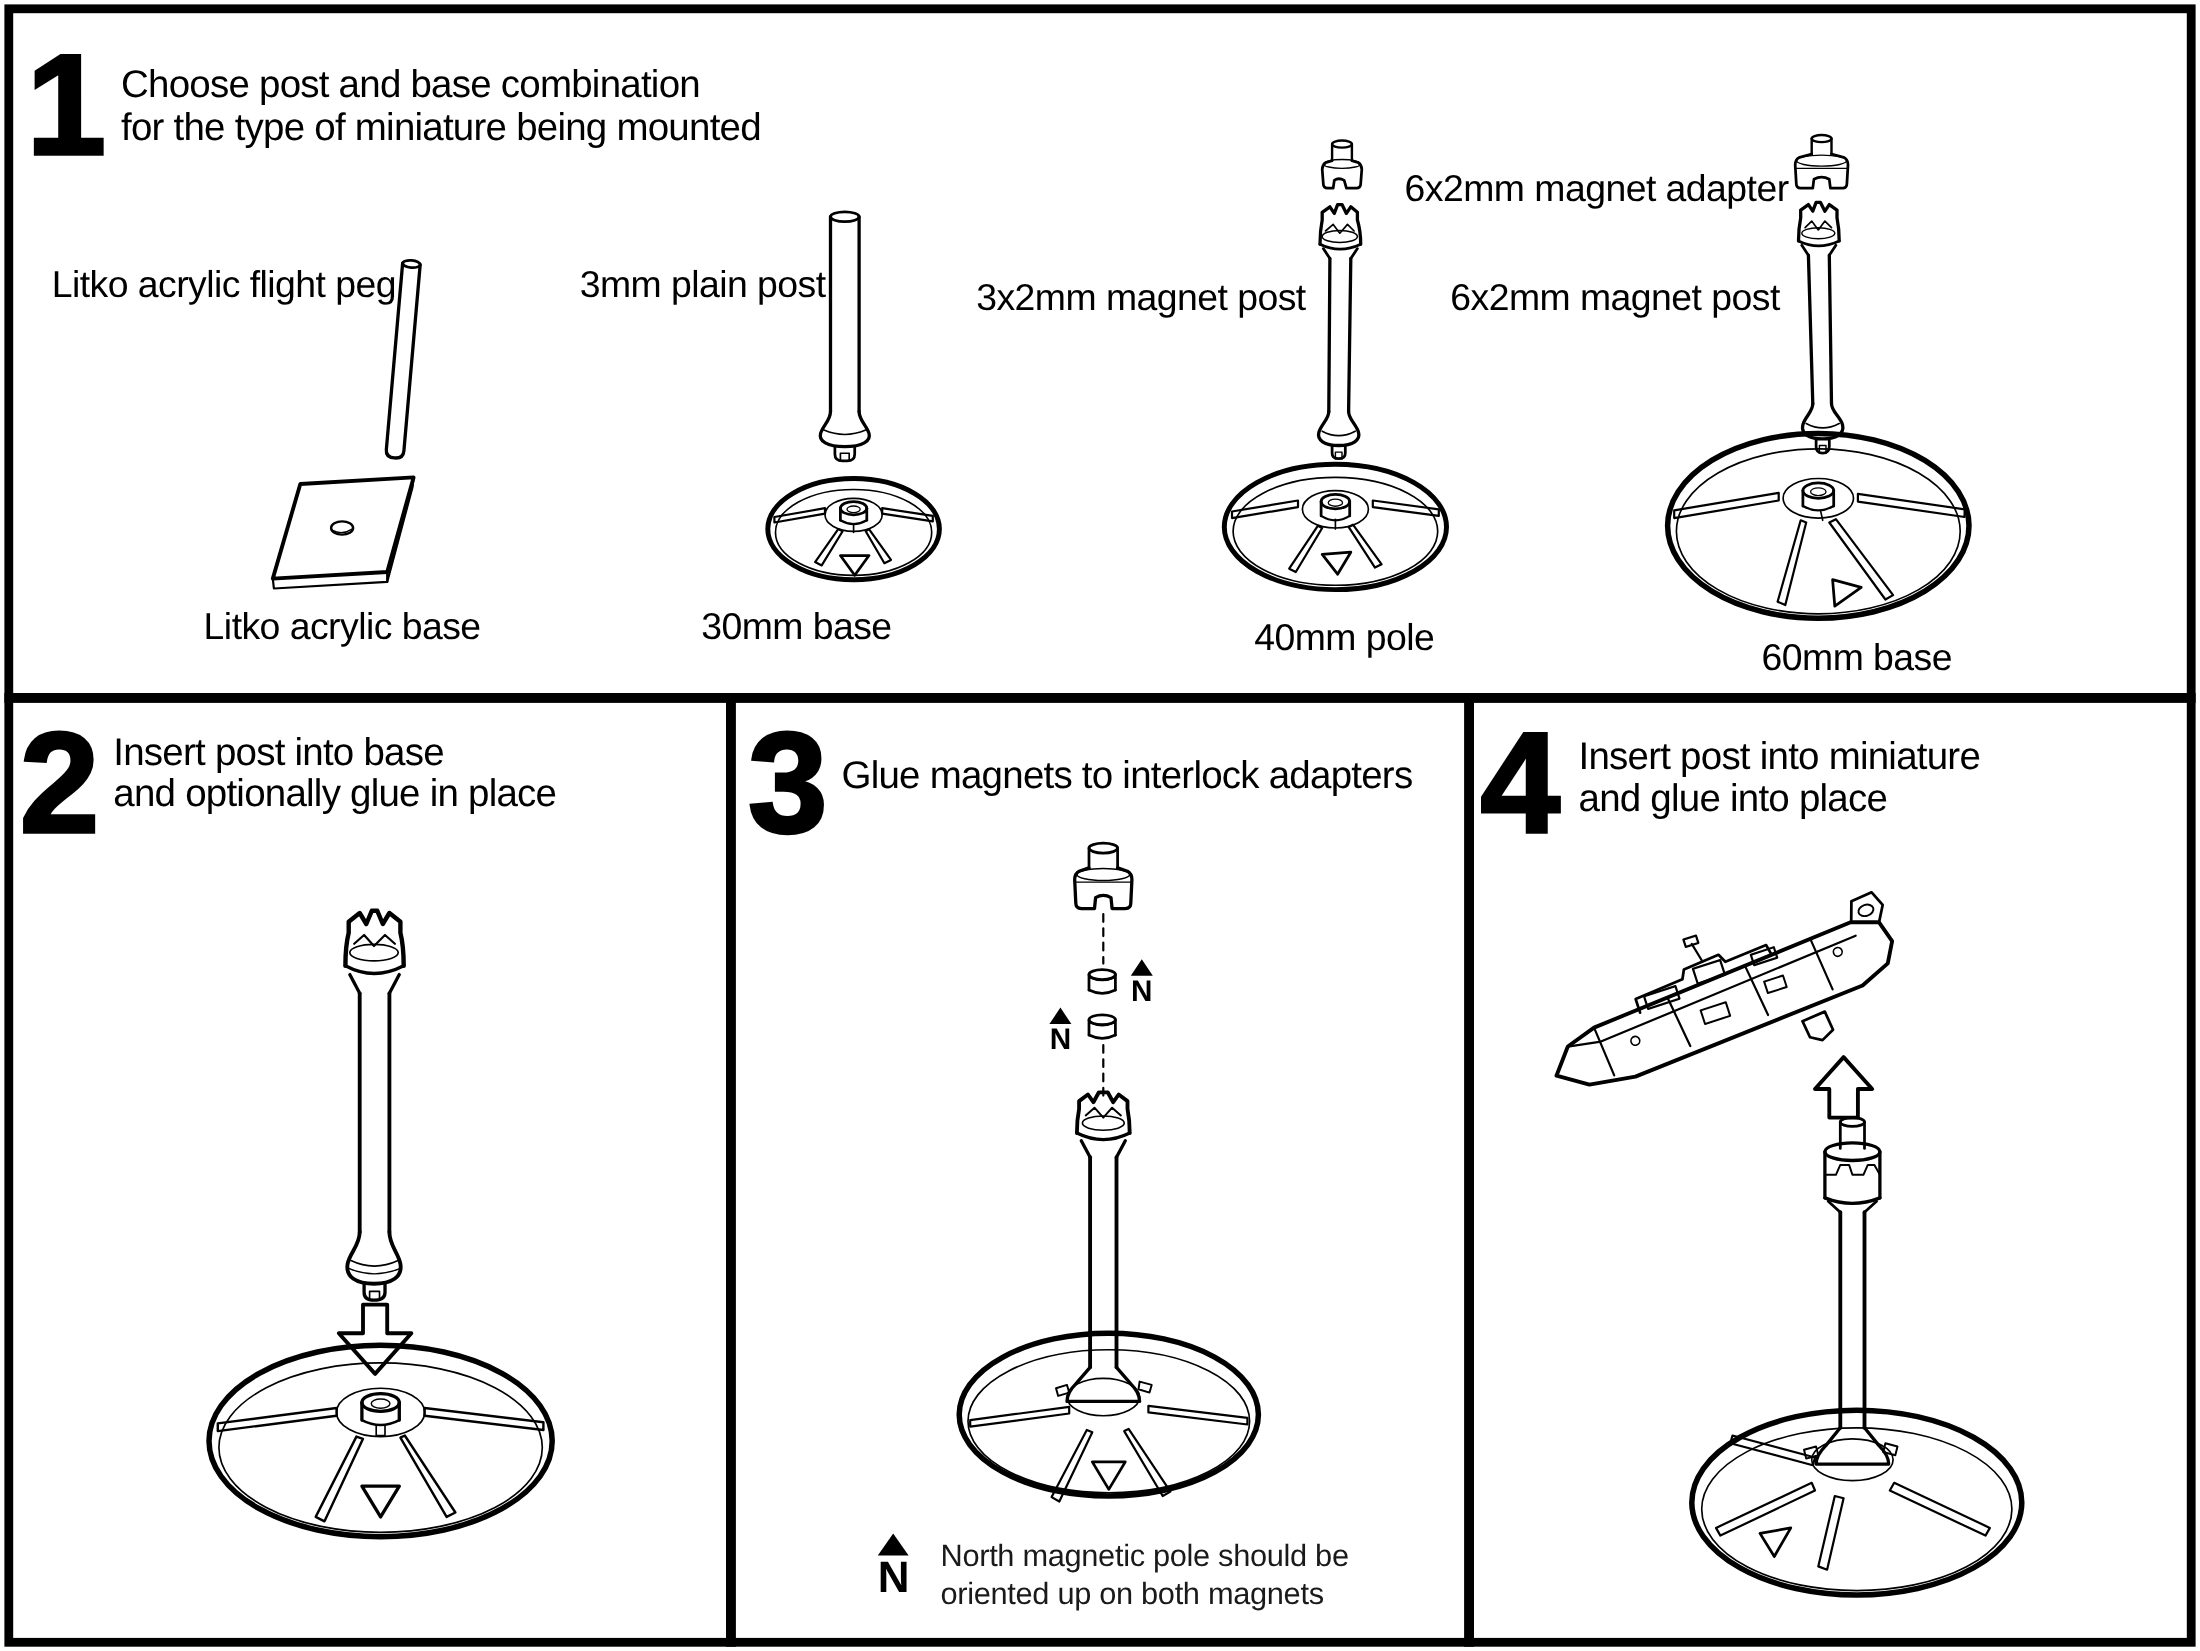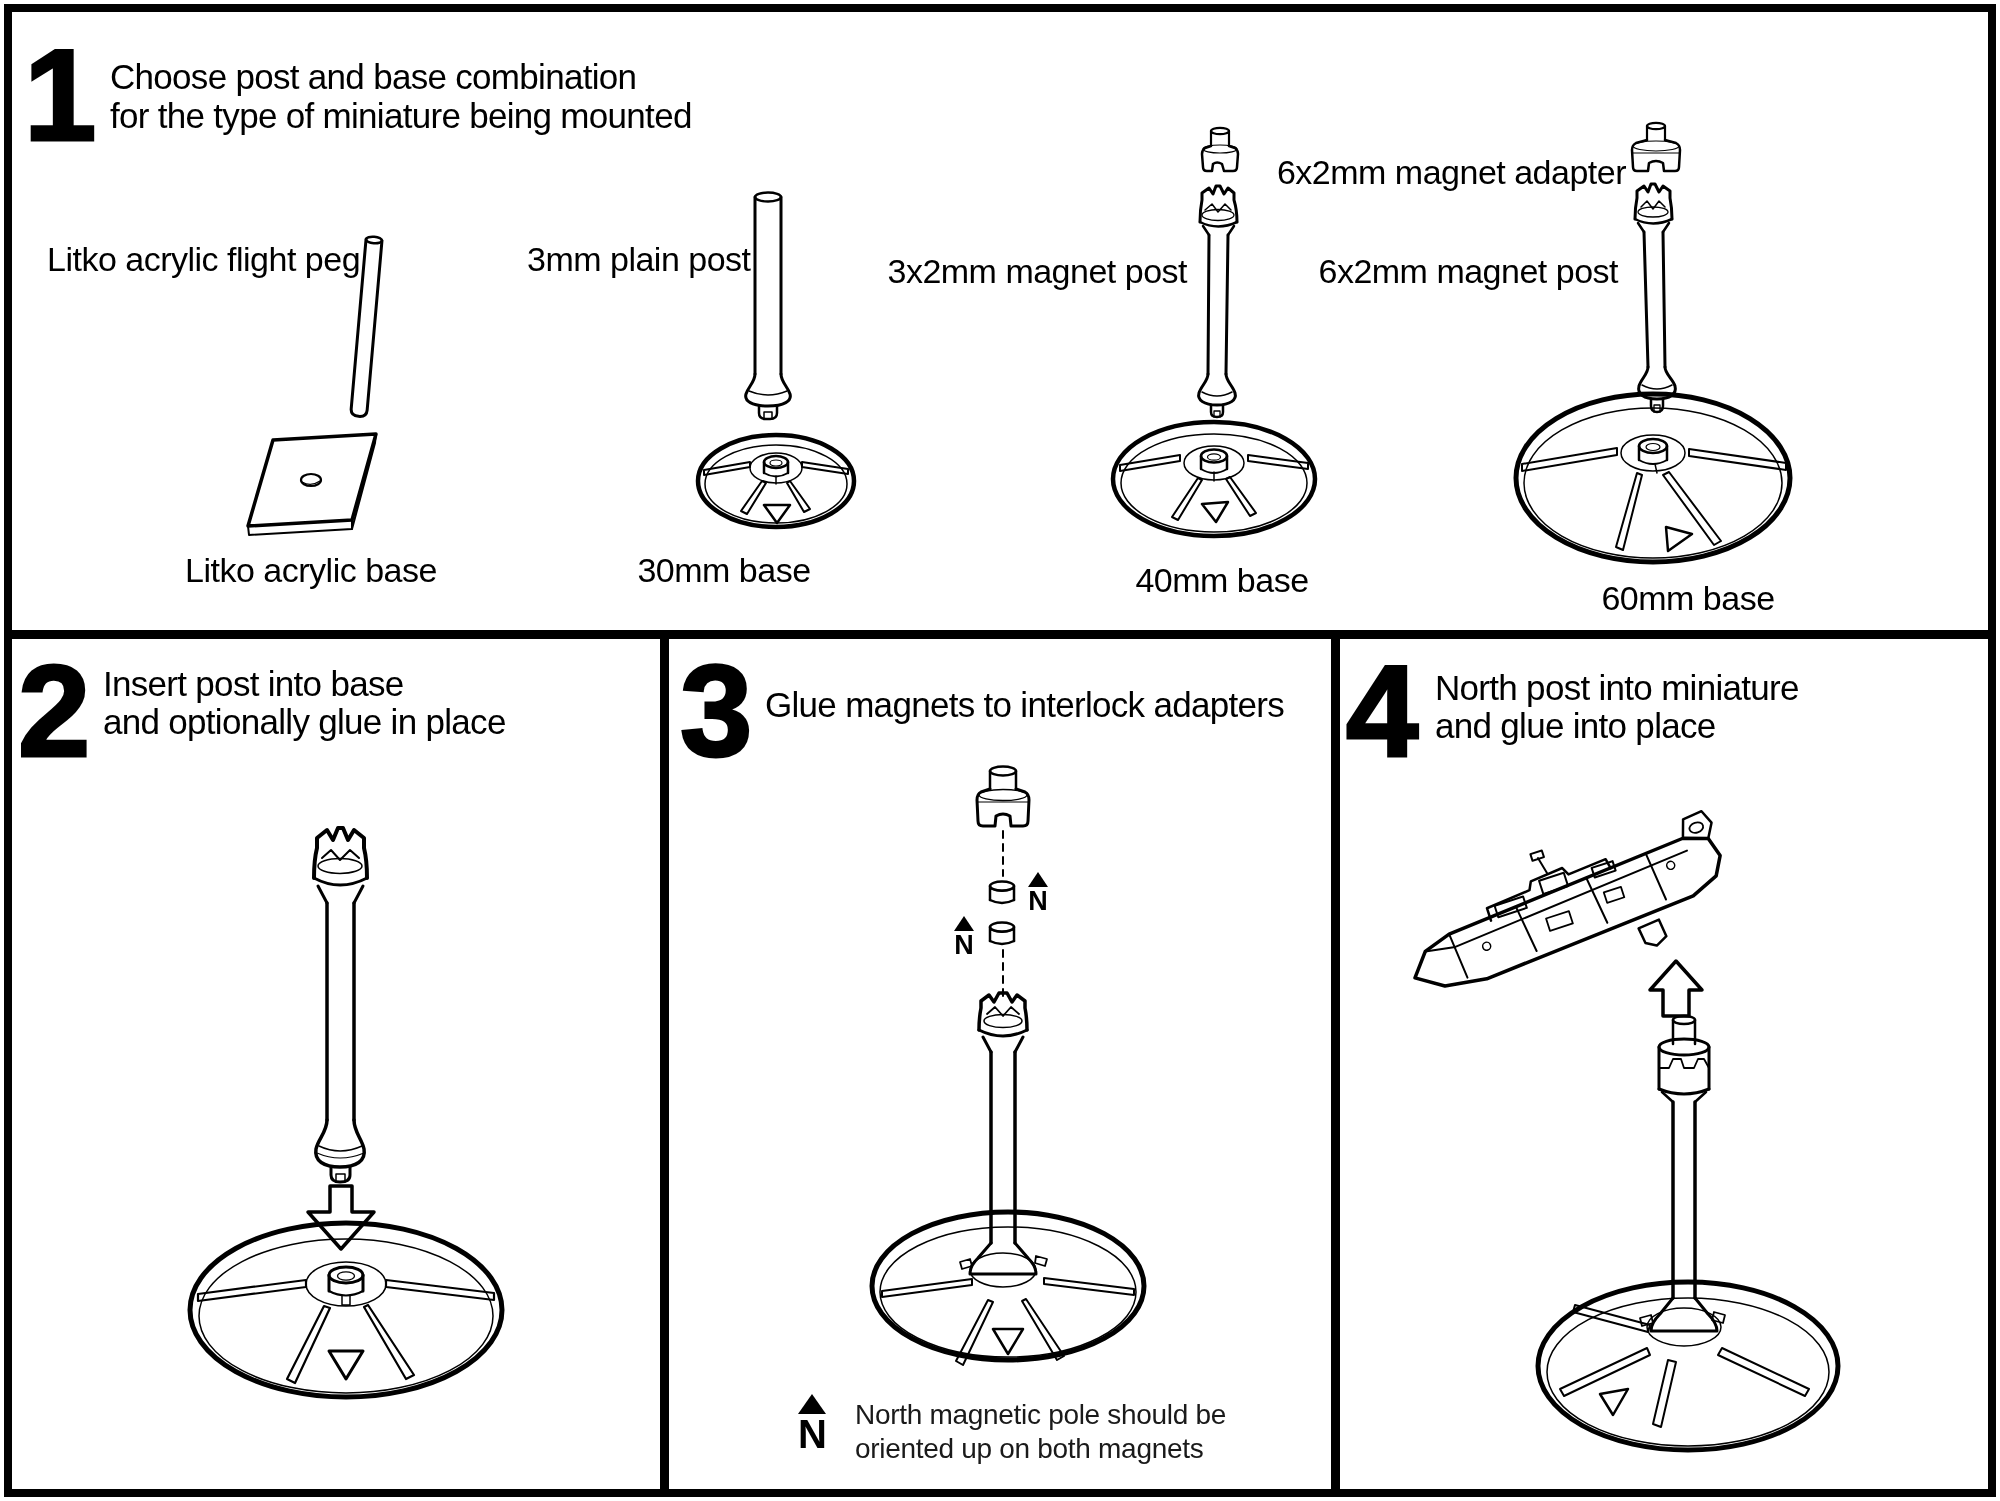--- a/index.html
+++ b/index.html
@@ -307,21 +307,21 @@
   <div class="t" style="left:110px;top:97px;">for the type of miniature being mounted</div>
   <div class="t" style="left:110px;top:58px;">Choose post and base combination</div>
 
   <div class="lbl" style="left:47px;top:240px;">Litko acrylic flight peg</div>
   <div class="lbl" style="left:527px;top:240px;">3mm plain post</div>
   <div class="lbl" style="right:813px;top:252px;">3x2mm magnet post</div>
   <div class="lbl" style="right:374px;top:113px;margin-top:40px;">6x2mm magnet adapter</div>
   <div class="lbl" style="right:382px;top:252px;">6x2mm magnet post</div>
   <div class="lbl ctr" style="left:311px;top:551px;">Litko acrylic base</div>
   <div class="lbl ctr" style="left:724px;top:551px;">30mm base</div>
-  <div class="lbl ctr" style="left:1222px;top:561px;">40mm base</div>
+  <div class="lbl ctr" style="left:1222px;top:561px;">40mm pole</div>
   <div class="lbl ctr" style="left:1688px;top:579px;">60mm base</div>
 
   <div class="num" style="left:18px;top:658px;">2</div>
   <div class="t" style="left:103px;top:665px;">Insert post into base</div>
   <div class="t" style="left:103px;top:703px;">and optionally glue in place</div>
 
   <div class="num" style="left:680px;top:658px;">3</div>
   <div class="t" style="left:765px;top:686px;">Glue magnets to interlock adapters</div>
 
   <div class="narrow" style="left:1028px;top:872px;">
@@ -334,16 +334,16 @@
   </div>
 
   <div class="narrow" style="left:798px;top:1394px;">
     <div class="tri tri-big"></div>
     <div class="nl-big">N</div>
   </div>
   <div class="note-txt" style="left:855px;top:1399px;">North magnetic pole should be</div>
   <div class="note-txt" style="left:855px;top:1433px;">oriented up on both magnets</div>
 
   <div class="num" style="left:1346px;top:658px;">4</div>
-  <div class="t" style="left:1435px;top:669px;">North post into miniature</div>
+  <div class="t" style="left:1435px;top:669px;">Insert post into miniature</div>
   <div class="t" style="left:1435px;top:707px;">and glue into place</div>
 
 </div>
 
 </body></html>

